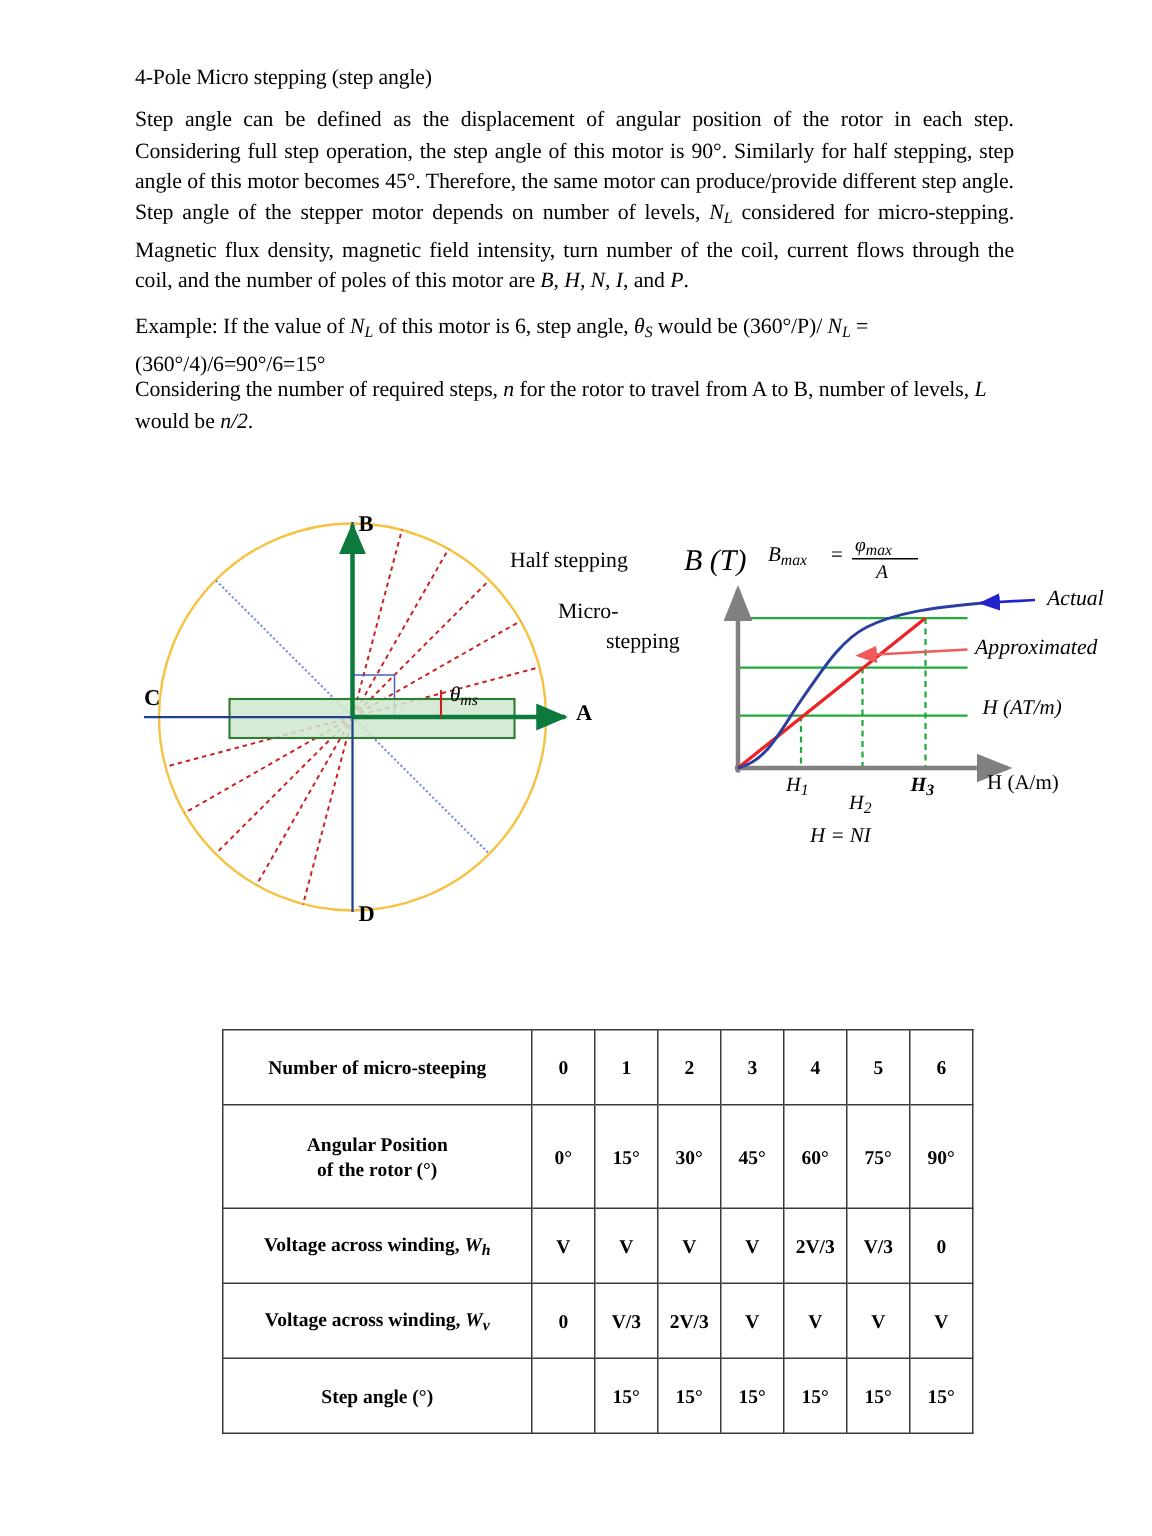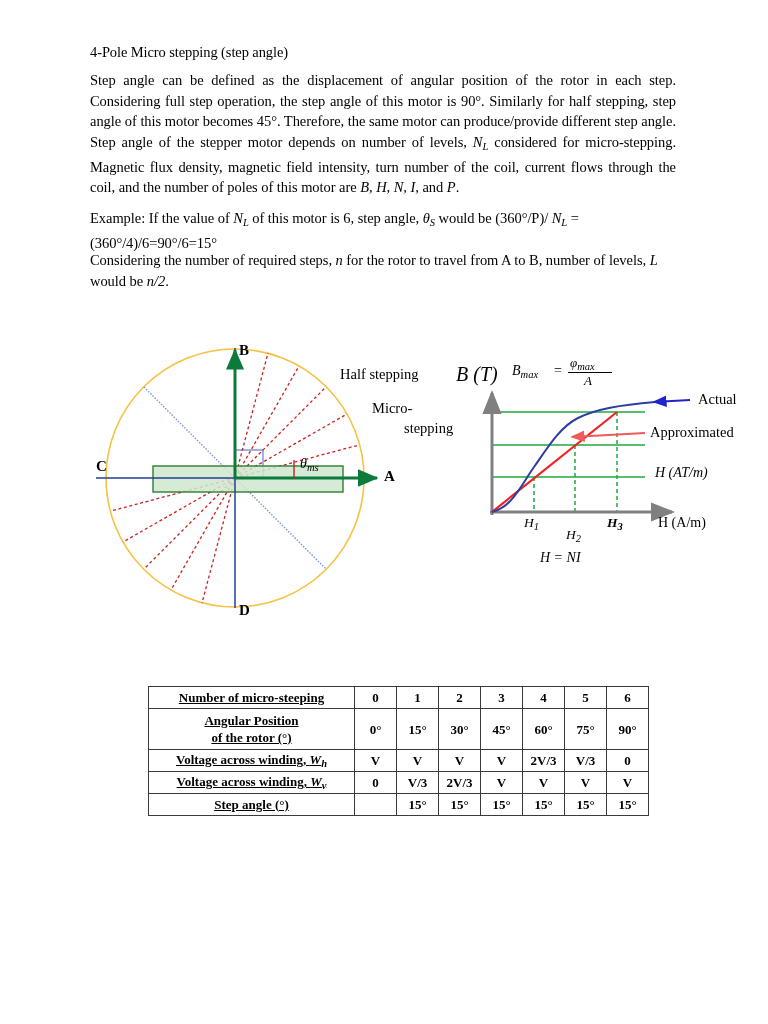--- a/index.html
+++ b/index.html
@@ -95,22 +95,21 @@
   table.data td {
     border: 1px solid #3a3a3a;
     text-align: center;
     vertical-align: middle;
     padding: 1px 2px;
     height: 19px;
     font-weight: bold;
   }
   table.data td.rowhdr {
     width: 193px;
-    padding: 1px 6px;
-    text-decoration: underline;
+    padding: 15px 6px;
   }
   table.data td.cell {
     width: 37px;
   }
   table.data td.tall { height: 38px; line-height: 17px; }
 </style>
 </head>
 <body>
 
 <div class="page">
@@ -221,22 +220,22 @@
     </svg>
 
     <span class="lbl lbl-it" style="left:6px; top:8px; font-size:20px;">B (T)</span>
 
     <span class="lbl" style="left:62px; top:8px; font-size:14px;"><i>B</i><span class="sub">max</span></span>
     <span class="lbl" style="left:104px; top:8px; font-size:14px;">=</span>
     <span class="lbl" style="left:120px; top:0px; font-size:13px;"><i>φ</i><span class="sub">max</span></span>
     <span style="position:absolute; left:118px; top:17px; width:44px; height:1px; background:#000;"></span>
     <span class="lbl lbl-it" style="left:134px; top:18px; font-size:13px;">A</span>
 
-    <span class="lbl" style="left:248px; top:36px; font-size:14.5px;">Actual</span>
-    <span class="lbl" style="left:200px; top:69px; font-size:14.5px;">Approximated</span>
+    <span class="lbl" style="left:248px; top:36px; font-size:14.5px;font-style:italic;">Actual</span>
+    <span class="lbl" style="left:200px; top:69px; font-size:14.5px;font-style:italic;">Approximated</span>
 
     <span class="lbl lbl-it" style="left:205px; top:110px; font-size:14px;">H (AT/m)</span>
     <span class="lbl" style="left:208px; top:160px; font-size:14px;">H (A/m)</span>
 
     <span class="lbl" style="left:74px; top:160px; font-size:13.5px;"><i>H</i><span class="sub">1</span></span>
     <span class="lbl" style="left:116px; top:172px; font-size:13.5px;"><i>H</i><span class="sub">2</span></span>
     <span class="lbl" style="left:157px; top:160px; font-size:13.5px;font-weight:bold;"><i>H</i><span class="sub">3</span></span>
 
     <span class="lbl lbl-it" style="left:90px; top:195px; font-size:14px;">H = NI</span>
   </div>

